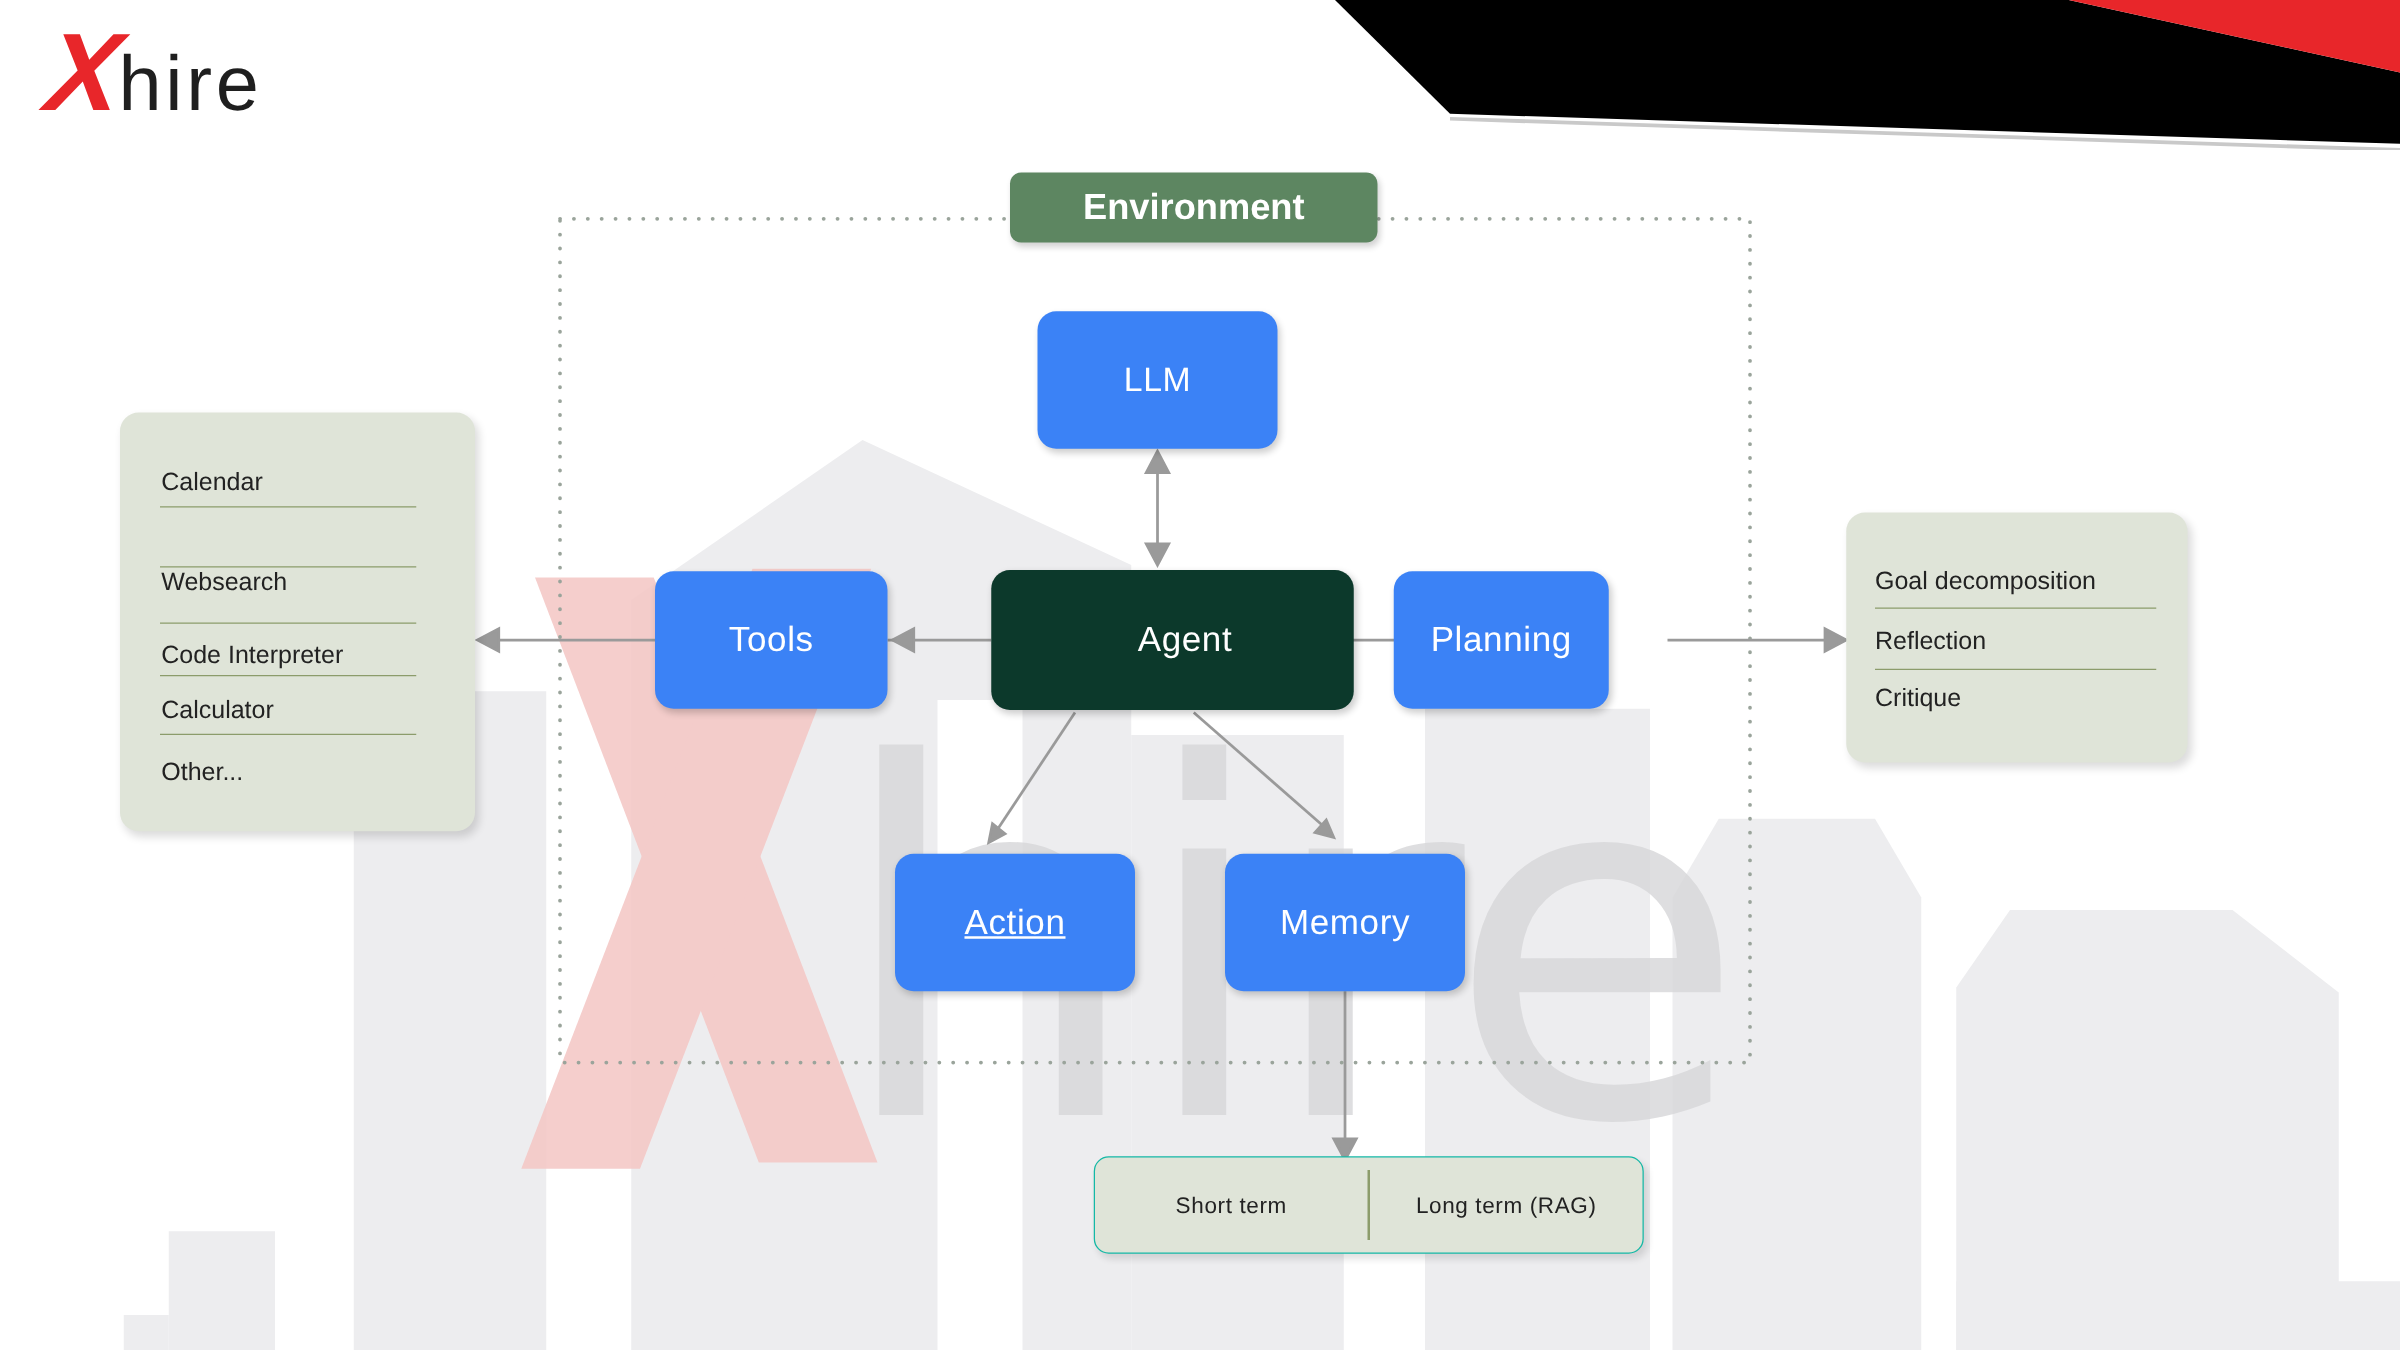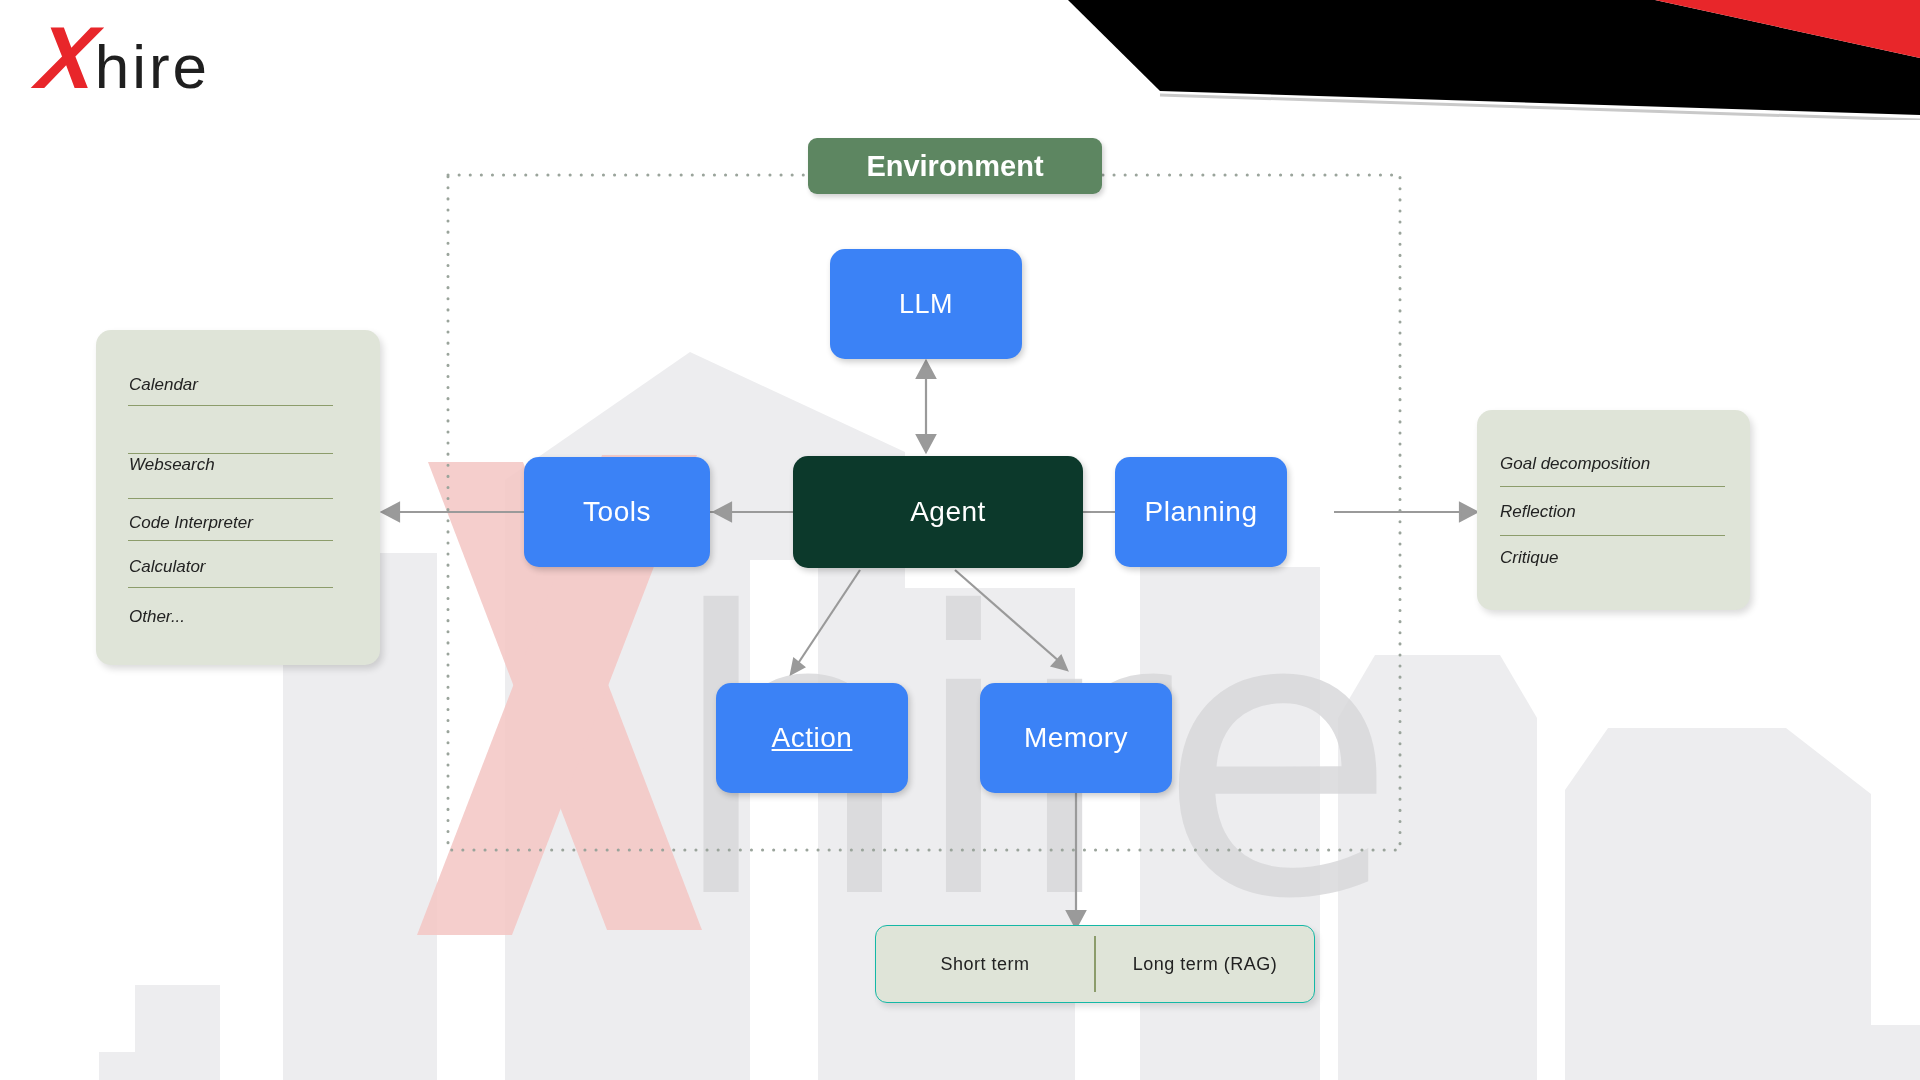--- a/index.html
+++ b/index.html
@@ -51,23 +51,22 @@
   #node-memory  {left:980px; top:683px; width:192px; height:110px;}
 
   
   .panel{
     position:absolute;z-index:3;background:#dfe4d8;border-radius:15px;
     box-shadow:3px 4px 7px rgba(0,0,0,.14);
   }
   #tools-panel{left:96px;top:330px;width:284px;height:335px;}
   #planning-panel{left:1477px;top:410px;width:273px;height:200px;}
   .p-item{
-    position:absolute;left:33px;height:22px;color:#222222;font-size:17px;
+    position:absolute;left:33px;height:22px;color:#222222;font-size:20px;
     white-space:nowrap;
-    font-style:italic;
   }
   .p-line{
     position:absolute;left:32px;width:205px;height:0;
     border-top:1.5px solid #8c9c6b;
   }
   #planning-panel .p-item{left:23px;}
   #planning-panel .p-line{left:23px;width:225px;}
 
   
   .mem-box{

